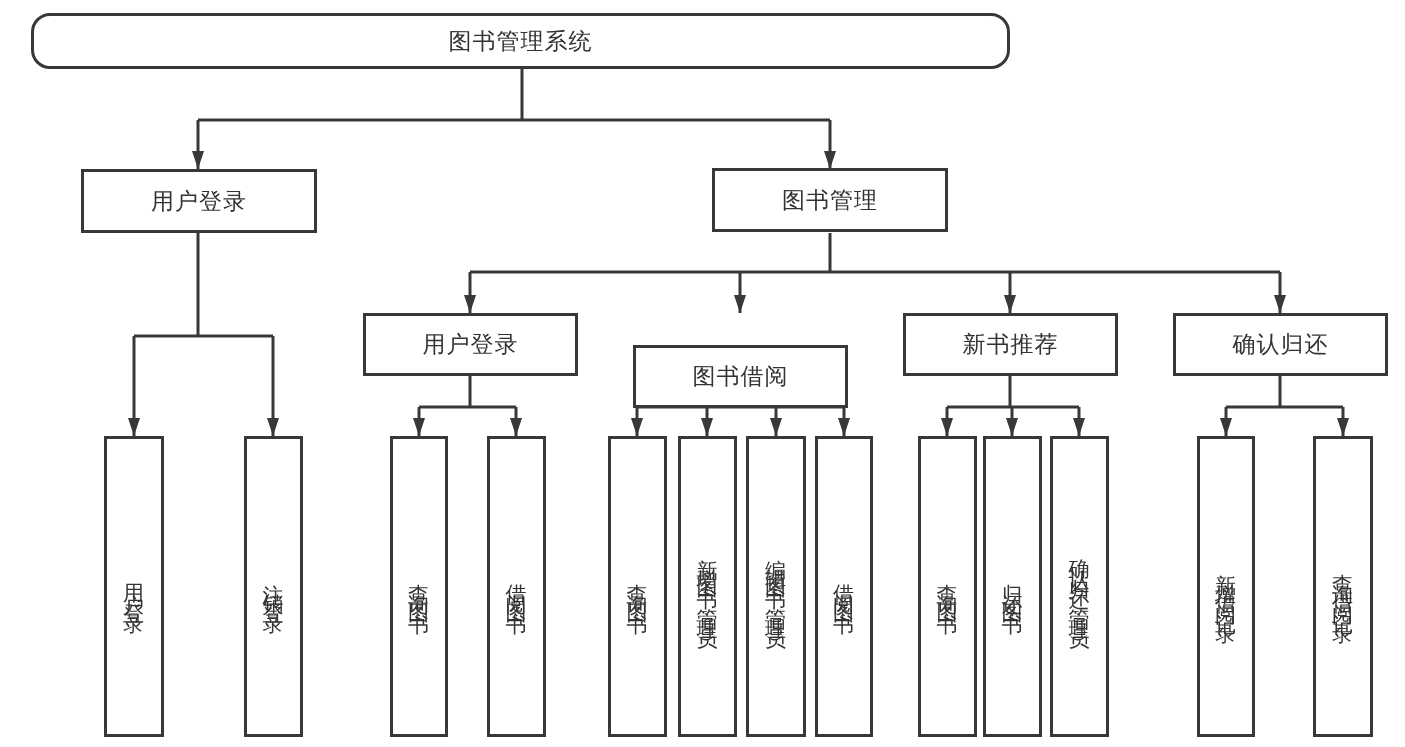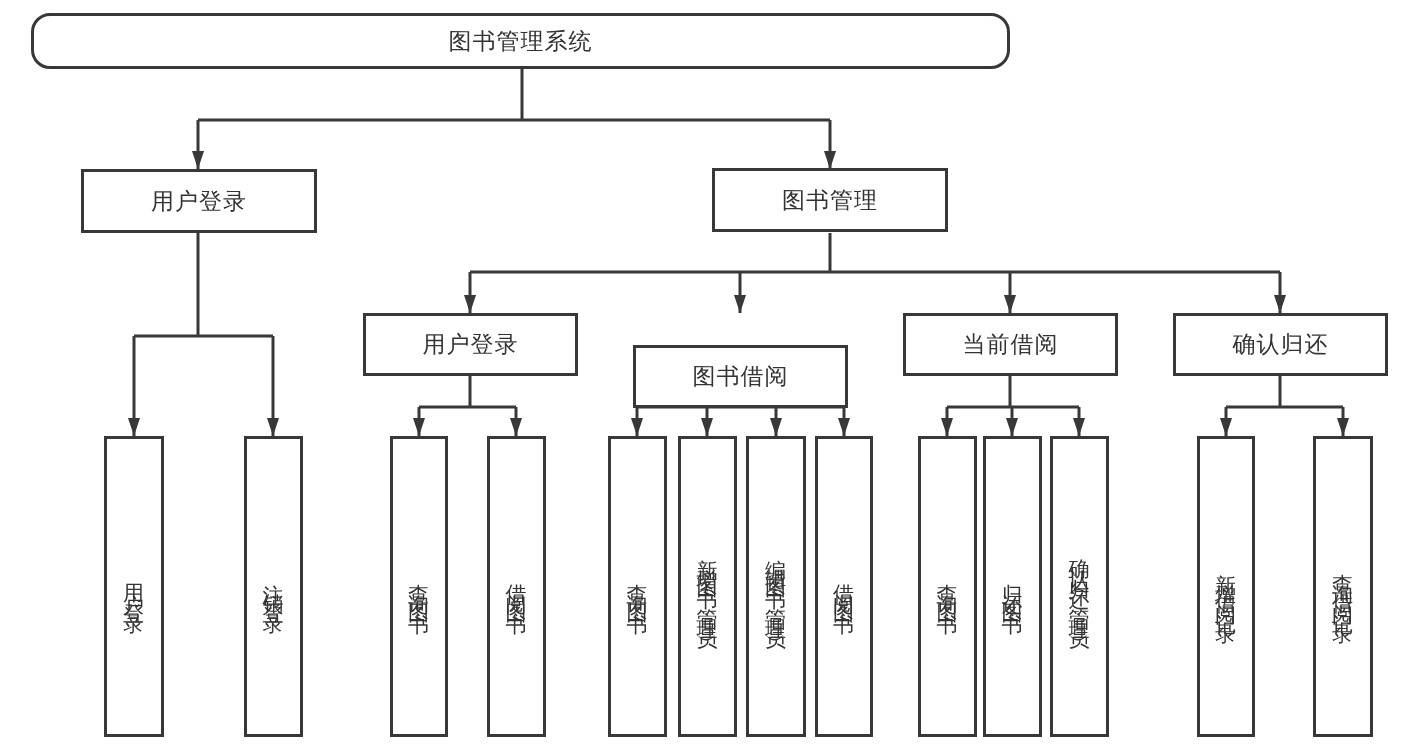--- a/index.html
+++ b/index.html
@@ -109,21 +109,21 @@
     </g>
   </svg>
 
   <div class="node" style="left:31px; top:13px; width:979px; height:56px;border-radius:19px;">图书管理系统</div>
 
   <div class="node" style="left:81px; top:169px; width:236px; height:64px;">用户登录</div>
   <div class="node" style="left:712px; top:168px; width:236px; height:64px;">图书管理</div>
 
   <div class="node" style="left:363px; top:313px; width:215px; height:63px;">用户登录</div>
   <div class="node" style="left:633px; top:313px; width:215px; height:63px;margin-top:32px;">图书借阅</div>
-  <div class="node" style="left:903px; top:313px; width:215px; height:63px;">当前借阅</div>
+  <div class="node" style="left:903px; top:313px; width:215px; height:63px;">新书推荐</div>
   <div class="node" style="left:1173px; top:313px; width:215px; height:63px;">确认归还</div>
 
   <div class="node leaf" style="left:104px; width:60px;">用户登录</div>
   <div class="node leaf" style="left:244px; width:59px;">注销登录</div>
 
   <div class="node leaf" style="left:390px; width:58px;">查询图书</div>
   <div class="node leaf" style="left:487px; width:59px;">借阅图书</div>
 
   <div class="node leaf" style="left:608px; width:59px;">查询图书</div>
   <div class="node leaf" style="left:678px; width:59px;">新增图书（管理员）</div>

